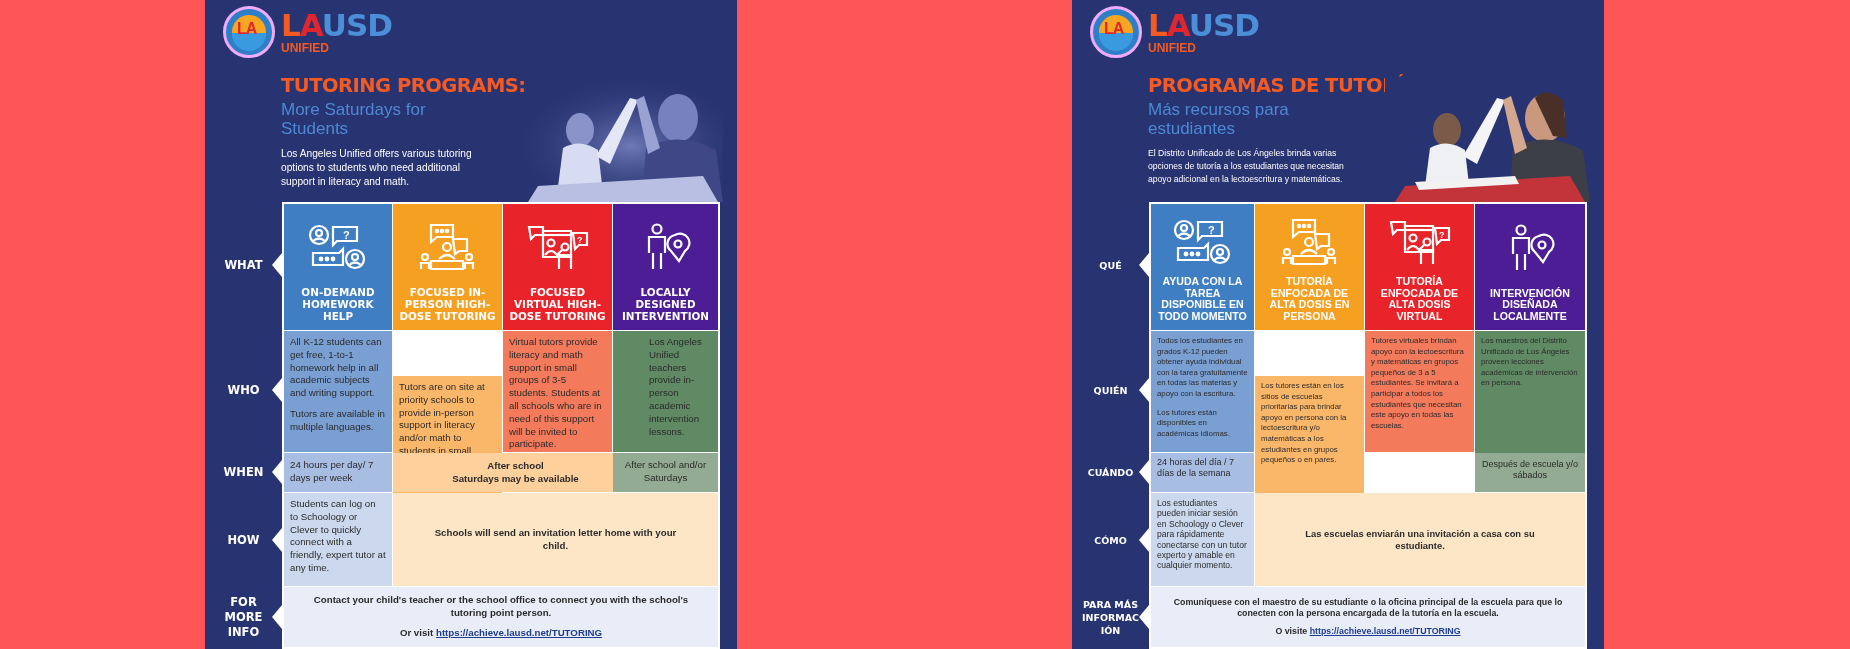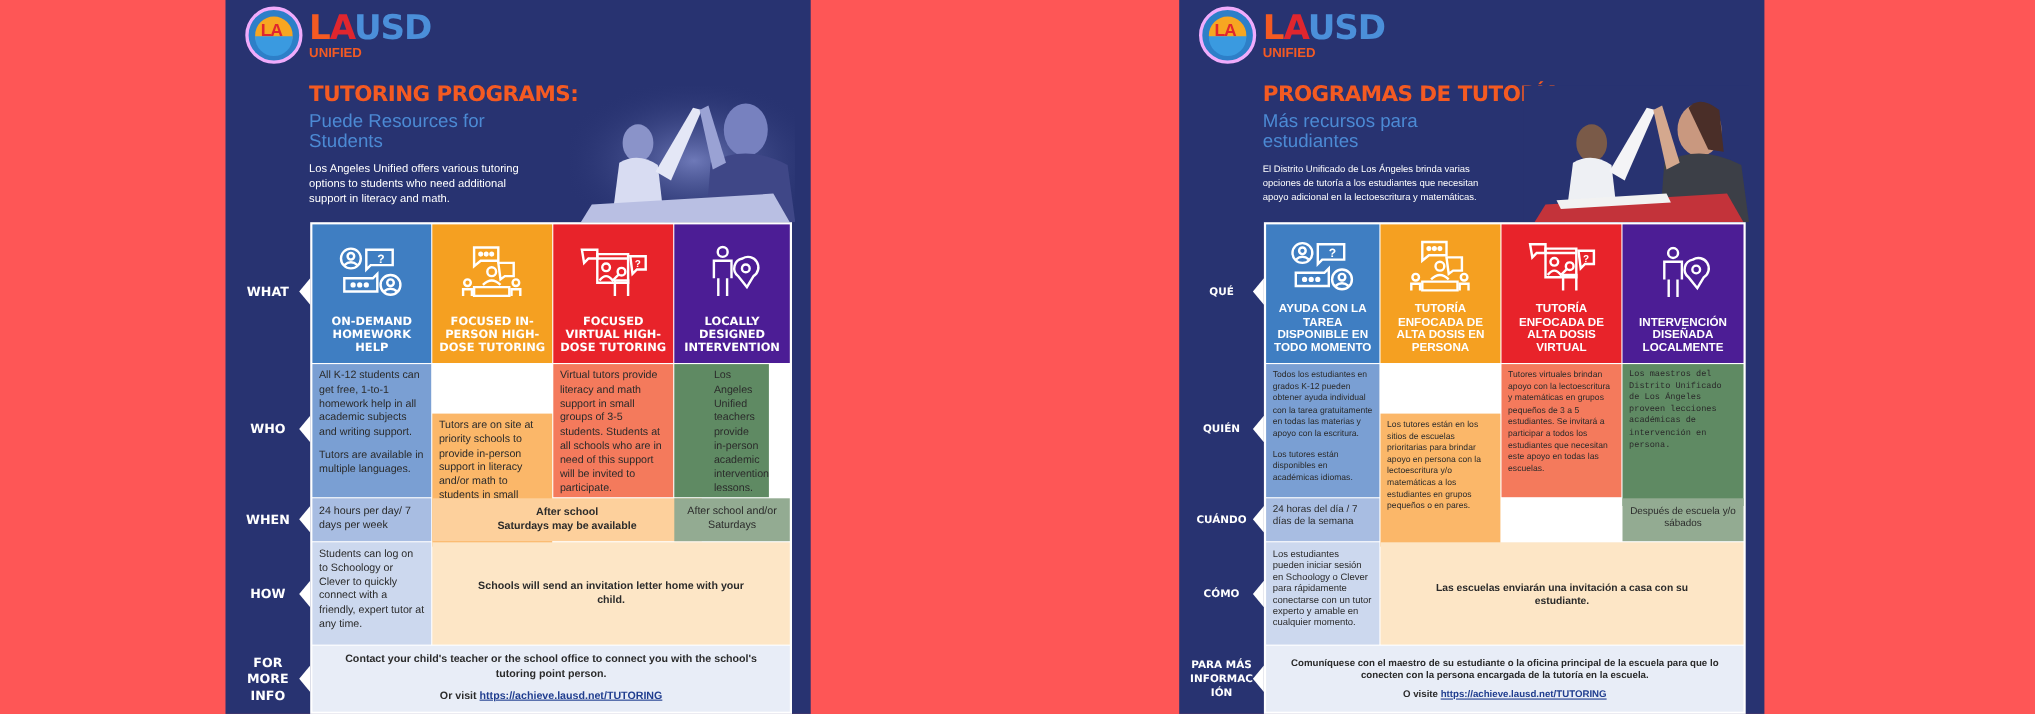--- a/index.html
+++ b/index.html
@@ -63,21 +63,21 @@
         <div class="blue"></div>
       <span class="la">LA</span>
     </div>
     <div class="wordmark">
       <div class="big"><span class="l">L</span><span class="a">A</span><span class="usd">USD</span></div>
       <div class="unified">UNIFIED</div>
     </div>
   </div>
 
   <div class="headline">TUTORING PROGRAMS:</div>
-  <div class="subhead">Puede Resources for Students</div>
+  <div class="subhead">More Saturdays for Students</div>
   <div class="intro">Los Angeles Unified offers various tutoring options to students who need additional support in literacy and math.</div>
 
   <div class="photo">
     <svg viewBox="0 0 205 124" preserveAspectRatio="none">
       <defs>
           <radialGradient id="ph1" cx="55%" cy="55%" r="60%">
             <stop offset="0" stop-color="#6e79b8"></stop>
             <stop offset="1" stop-color="#283371" stop-opacity="0"></stop>
           </radialGradient>
         </defs>
@@ -167,21 +167,21 @@
         </div>
         <span>LOCALLY DESIGNED INTERVENTION</span>
       </div>
 
       <div class="cell w-blue" style="left:0;top:127px;width:108px;height:121px;">
         <div class="para">All K-12 students can get free, 1-to-1 homework help in all academic subjects and writing support.</div>
         <div class="para">Tutors are available in multiple languages.</div>
       </div>
       <div class="cell w-orange" style="left:109px;top:127px;width:109px;height:121px;">Tutors are on site at priority schools to provide in-person support in literacy and/or math to students in small groups or pairs.</div>
       <div class="cell w-red" style="left:219px;top:127px;width:109px;height:121px;">Virtual tutors provide literacy and math support in small groups of 3-5 students. Students at all schools who are in need of this support will be invited to participate.</div>
-      <div class="cell w-green" style="left:329px;top:127px;width:86px;height:121px;padding-left:36px;">Los Angeles Unified teachers provide in-person academic intervention lessons.</div>
+      <div class="cell w-green" style="left:329px;top:127px;width:105px;height:121px;padding-left:36px;">Los Angeles Unified teachers provide in-person academic intervention lessons.</div>
 
       <div class="cell n-blue" style="left:0;top:249px;width:108px;height:39px;padding-top:6px;">24 hours per day/ 7 days per week</div>
       <div class="cell n-orange center-bold" style="left:109px;top:249px;width:245px;height:39px;">
         <div>After school</div>
         <div>Saturdays may be available</div>
       </div>
       <div class="cell n-green" style="left:329px;top:249px;width:105px;height:39px;padding-top:6px;">After school and/or Saturdays</div>
 
       <div class="cell h-blue" style="left:0;top:289px;width:108px;height:93px;">Students can log on to Schoology or Clever to quickly connect with a friendly, expert tutor at any time.</div>
       <div class="cell h-cream center-bold" style="left:109px;top:289px;width:325px;height:93px;padding:0 40px;">Schools will send an invitation letter home with your child.</div>
@@ -300,21 +300,21 @@
         </div>
         <span>INTERVENCIÓN DISEÑADA LOCALMENTE</span>
       </div>
 
       <div class="cell w-blue" style="left:0;top:127px;width:103px;height:121px;">
         <div class="para">Todos los estudiantes en grados K-12 pueden obtener ayuda individual con la tarea gratuitamente en todas las materias y apoyo con la escritura.</div>
         <div class="para">Los tutores están disponibles en académicas idiomas.</div>
       </div>
       <div class="cell w-orange" style="left:104px;top:127px;width:109px;height:121px;">Los tutores están en los sitios de escuelas prioritarias para brindar apoyo en persona con la lectoescritura y/o matemáticas a los estudiantes en grupos pequeños o en pares.</div>
       <div class="cell w-red" style="left:214px;top:127px;width:109px;height:121px;">Tutores virtuales brindan apoyo con la lectoescritura y matemáticas en grupos pequeños de 3 a 5 estudiantes. Se invitará a participar a todos los estudiantes que necesitan este apoyo en todas las escuelas.</div>
-      <div class="cell w-green" style="left:324px;top:127px;width:110px;height:129px;font-family:Liberation Mono, monospace;">Los maestros del Distrito Unificado de Los Ángeles proveen lecciones académicas de intervención en persona.</div>
+      <div class="cell w-green" style="left:324px;top:127px;width:110px;height:129px;">Los maestros del Distrito Unificado de Los Ángeles proveen lecciones académicas de intervención en persona.</div>
 
       <div class="cell n-blue" style="left:0;top:249px;width:103px;height:39px;font-size:9px;line-height:10.5px;padding-top:4px;">24 horas del día / 7 días de la semana</div>
       <div class="cell n-green" style="left:324px;top:249px;width:110px;height:39px;font-size:9px;line-height:11px;padding-top:6px;">Después de escuela y/o sábados</div>
 
       <div class="cell h-blue" style="left:0;top:289px;width:103px;height:93px;font-size:8.6px;line-height:10.4px;">Los estudiantes pueden iniciar sesión en Schoology o Clever para rápidamente conectarse con un tutor experto y amable en cualquier momento.</div>
       <div class="cell h-cream center-bold" style="left:104px;top:289px;width:330px;height:93px;padding:0 36px;font-size:9.4px;line-height:12px;">Las escuelas enviarán una invitación a casa con su estudiante.</div>
 
       <div class="cell info center-bold" style="left:0;top:383px;width:434px;height:60px;padding:4px 10px;font-size:8.8px;line-height:11.5px;">
         <div>Comuníquese con el maestro de su estudiante o la oficina principal de la escuela para que lo conecten con la persona encargada de la tutoría en la escuela.</div>
         <div style="margin-top:6px;"><span>O visite</span> <a class="link">https://achieve.lausd.net/TUTORING</a></div>

